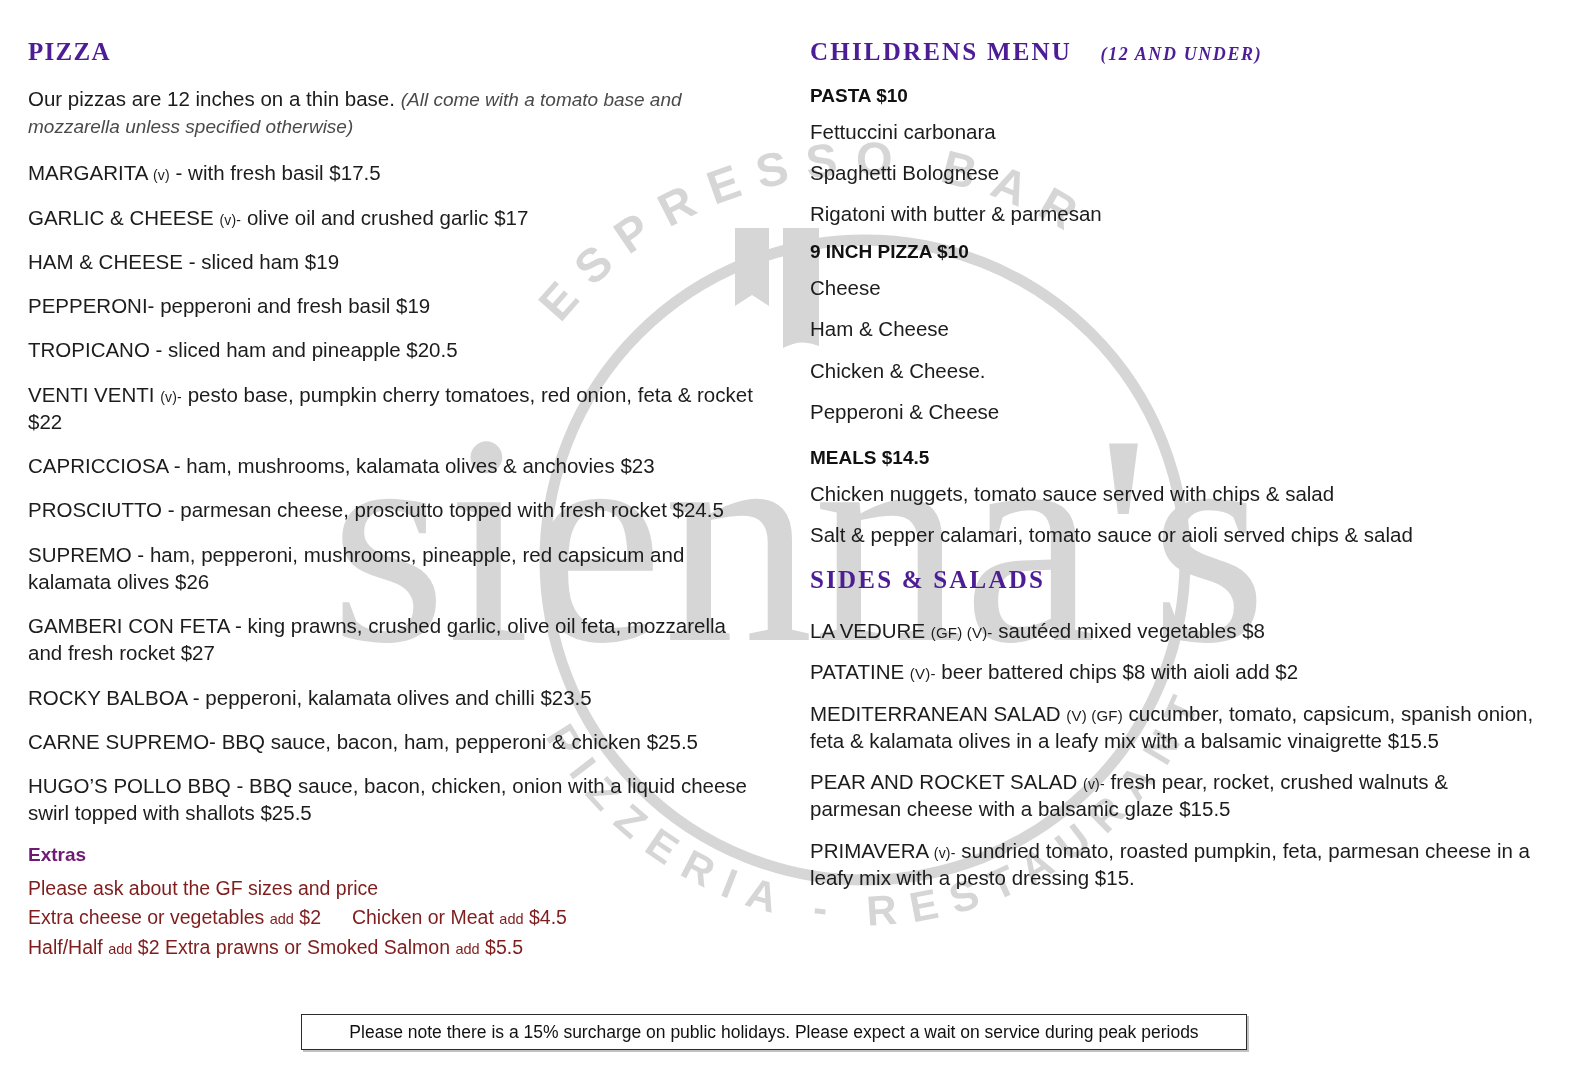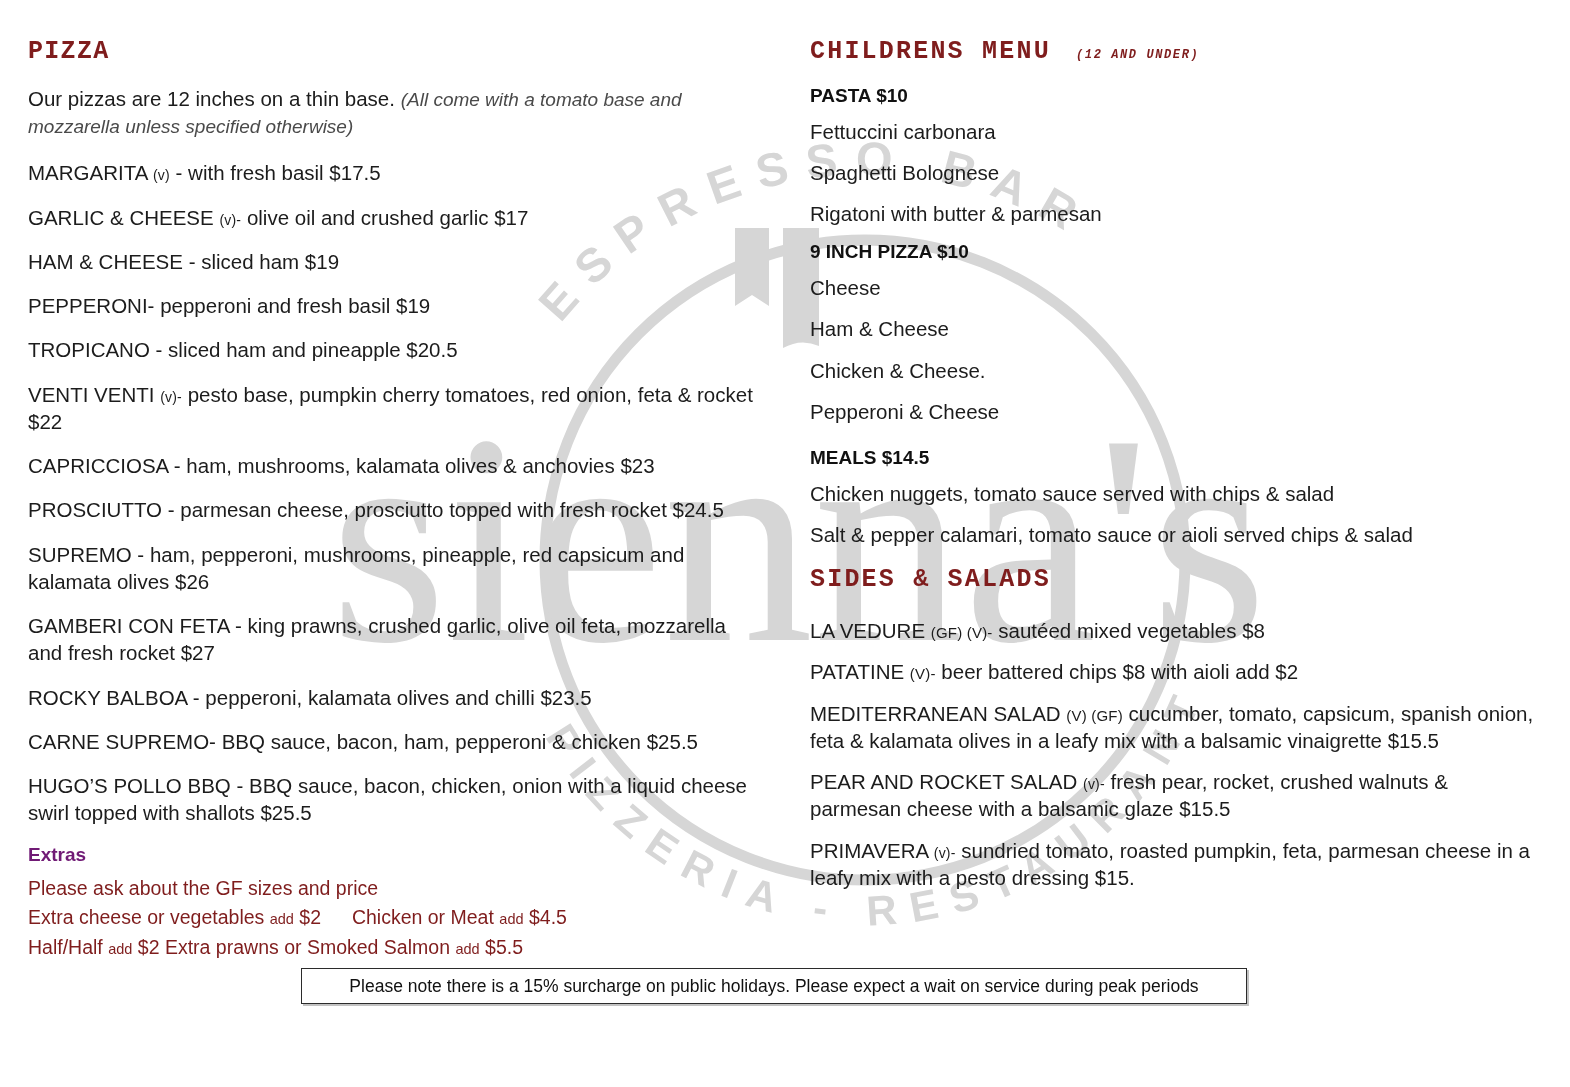--- a/index.html
+++ b/index.html
@@ -37,35 +37,35 @@
 
   .col {
     position: absolute;
     top: 38px;
   }
   .col-left  { left: 28px;  width: 730px; }
   .col-right { left: 810px; width: 730px; }
 
   
   .section-title {
-    font-family: Liberation Mono, monospace;
+    font-family: Liberation Serif, serif;
     font-weight: bold;
     font-size: 25px;
     letter-spacing: 1.3px;
-    color: #7f1d1d;
+    color: #4c1d95;
     margin: 0 0 18px 0;
     line-height: 1.15;
   }
   .section-title.spaced { letter-spacing: 2.2px; }
   .title-sub {
-    font-size: 12px;
+    font-size: 18px;
     font-weight: bold;
     font-style: italic;
     letter-spacing: 1.6px;
-    margin-left: 8px;
+    margin-left: 20px;
   }
 
   .sub-title {
     font-family: "Liberation Sans", sans-serif;
     font-weight: bold;
     font-size: 19px;
     color: #111111;
     margin: 0 0 10px 0;
     line-height: 1.2;
   }
@@ -113,21 +113,21 @@
   }
   .small-add {
     font-size: 14.5px;
   }
   .gapsp { display: inline-block; width: 20px; }
 
   
   .notice {
     position: absolute;
     left: 301px;
-    top: 968px;
+    top: 1014px;
     width: 946px;
     height: 36px;
     box-sizing: border-box;
     border: 1.5px solid #2b2b2b;
     box-shadow: 2px 2px 0 rgba(120,120,120,0.45);
     background: #ffffff;
     display: flex;
     align-items: center;
     justify-content: center;
     z-index: 3;

